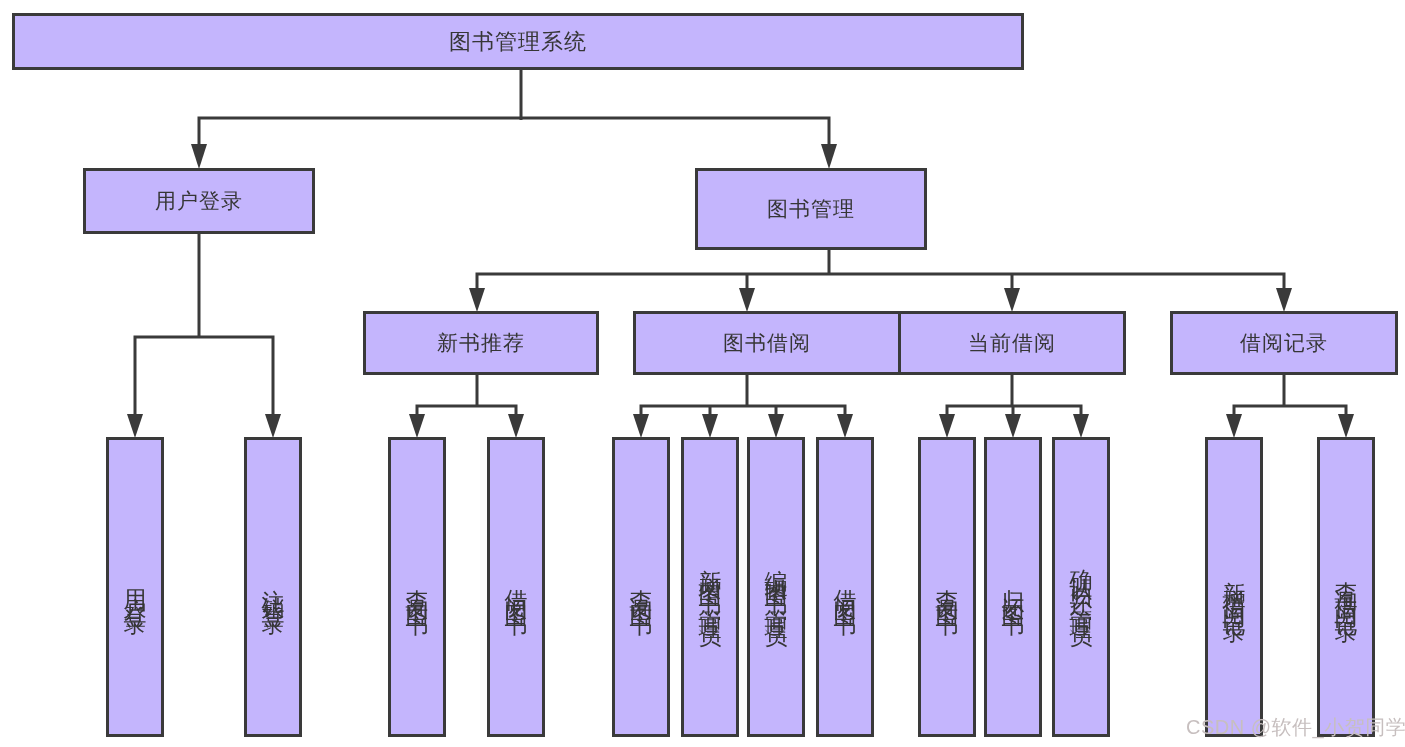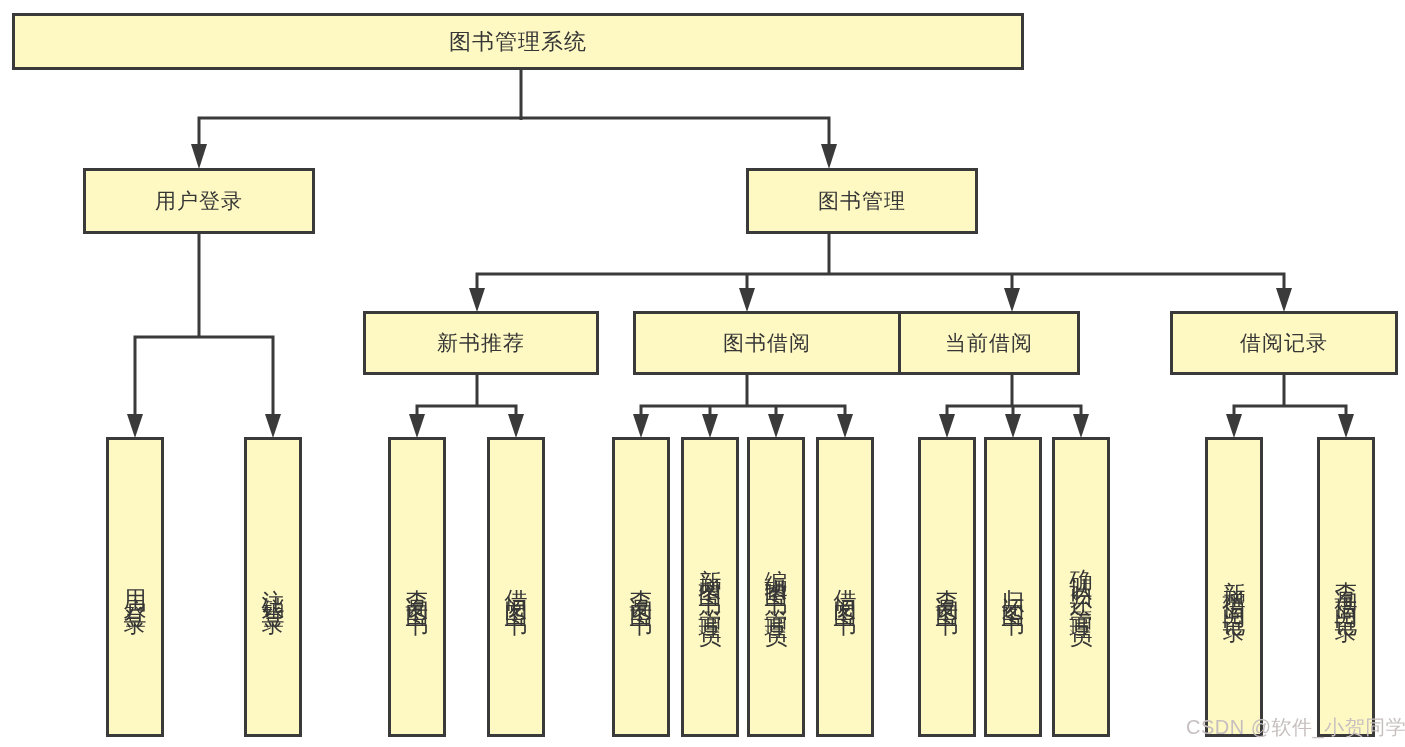--- a/index.html
+++ b/index.html
@@ -7,21 +7,21 @@
     position:relative;
     width:1405px;height:747px;
     background:#ffffff;
     font-family:"Liberation Sans","DejaVu Sans",sans-serif;
     overflow:hidden;
   }
   #connectors{position:absolute;left:0;top:0;z-index:1;}
   .box{
     position:absolute;
     box-sizing:border-box;
-    background:#fef9c3;
+    background:#c4b5fd;
     border:3px solid var(--line,#3a3a3a);
     color:var(--text,#363636);
     display:flex;align-items:center;justify-content:center;
     z-index:2;
     text-align:right;
   }
   .h{font-size:21px;letter-spacing:1px;white-space:nowrap;}
   .root{font-size:22px;}
   .v{
     writing-mode:vertical-rl;
@@ -101,25 +101,25 @@
       <polygon points="1005,414 1021,414 1013,438"></polygon>
       <polygon points="1073,414 1089,414 1081,438"></polygon>
       <polygon points="1226,414 1242,414 1234,438"></polygon>
       <polygon points="1338,414 1354,414 1346,438"></polygon>
     </g>
   </svg>
 
   <div class="box h root" style="left:12px;top:13px;width:1012px;height:57px">图书管理系统</div>
 
   <div class="box h" style="left:83px;top:168px;width:232px;height:66px">用户登录</div>
-  <div class="box h" style="left:746px;top:168px;width:232px;height:66px">图书管理</div>
+  <div class="box h" style="left:695px;top:168px;width:232px;height:82px">图书管理</div>
 
   <div class="box h" style="left:363px;top:311px;width:236px;height:64px">新书推荐</div>
   <div class="box h" style="left:633px;top:311px;width:268px;height:64px">图书借阅</div>
-  <div class="box h" style="left:898px;top:311px;width:182px;height:64px">当前借阅</div>
+  <div class="box h" style="left:898px;top:311px;width:228px;height:64px">当前借阅</div>
   <div class="box h" style="left:1170px;top:311px;width:228px;height:64px">借阅记录</div>
 
   <div class="box v" style="left:106px;top:437px;width:58px;height:300px">用户登录</div>
   <div class="box v" style="left:244px;top:437px;width:58px;height:300px">注销登录</div>
 
   <div class="box v" style="left:388px;top:437px;width:58px;height:300px">查询图书</div>
   <div class="box v" style="left:487px;top:437px;width:58px;height:300px">借阅图书</div>
 
   <div class="box v" style="left:612px;top:437px;width:58px;height:300px">查询图书</div>
   <div class="box v" style="left:681px;top:437px;width:58px;height:300px">新增图书（管理员）</div>

